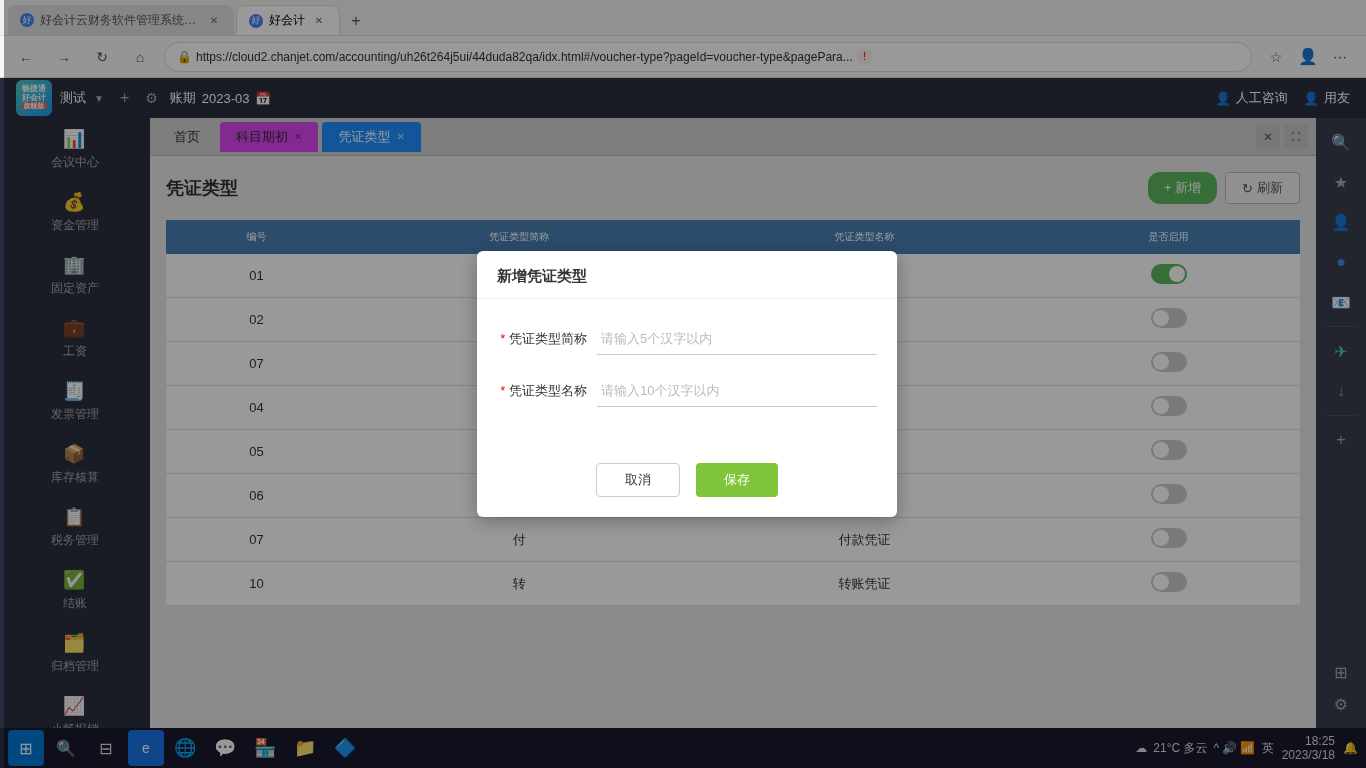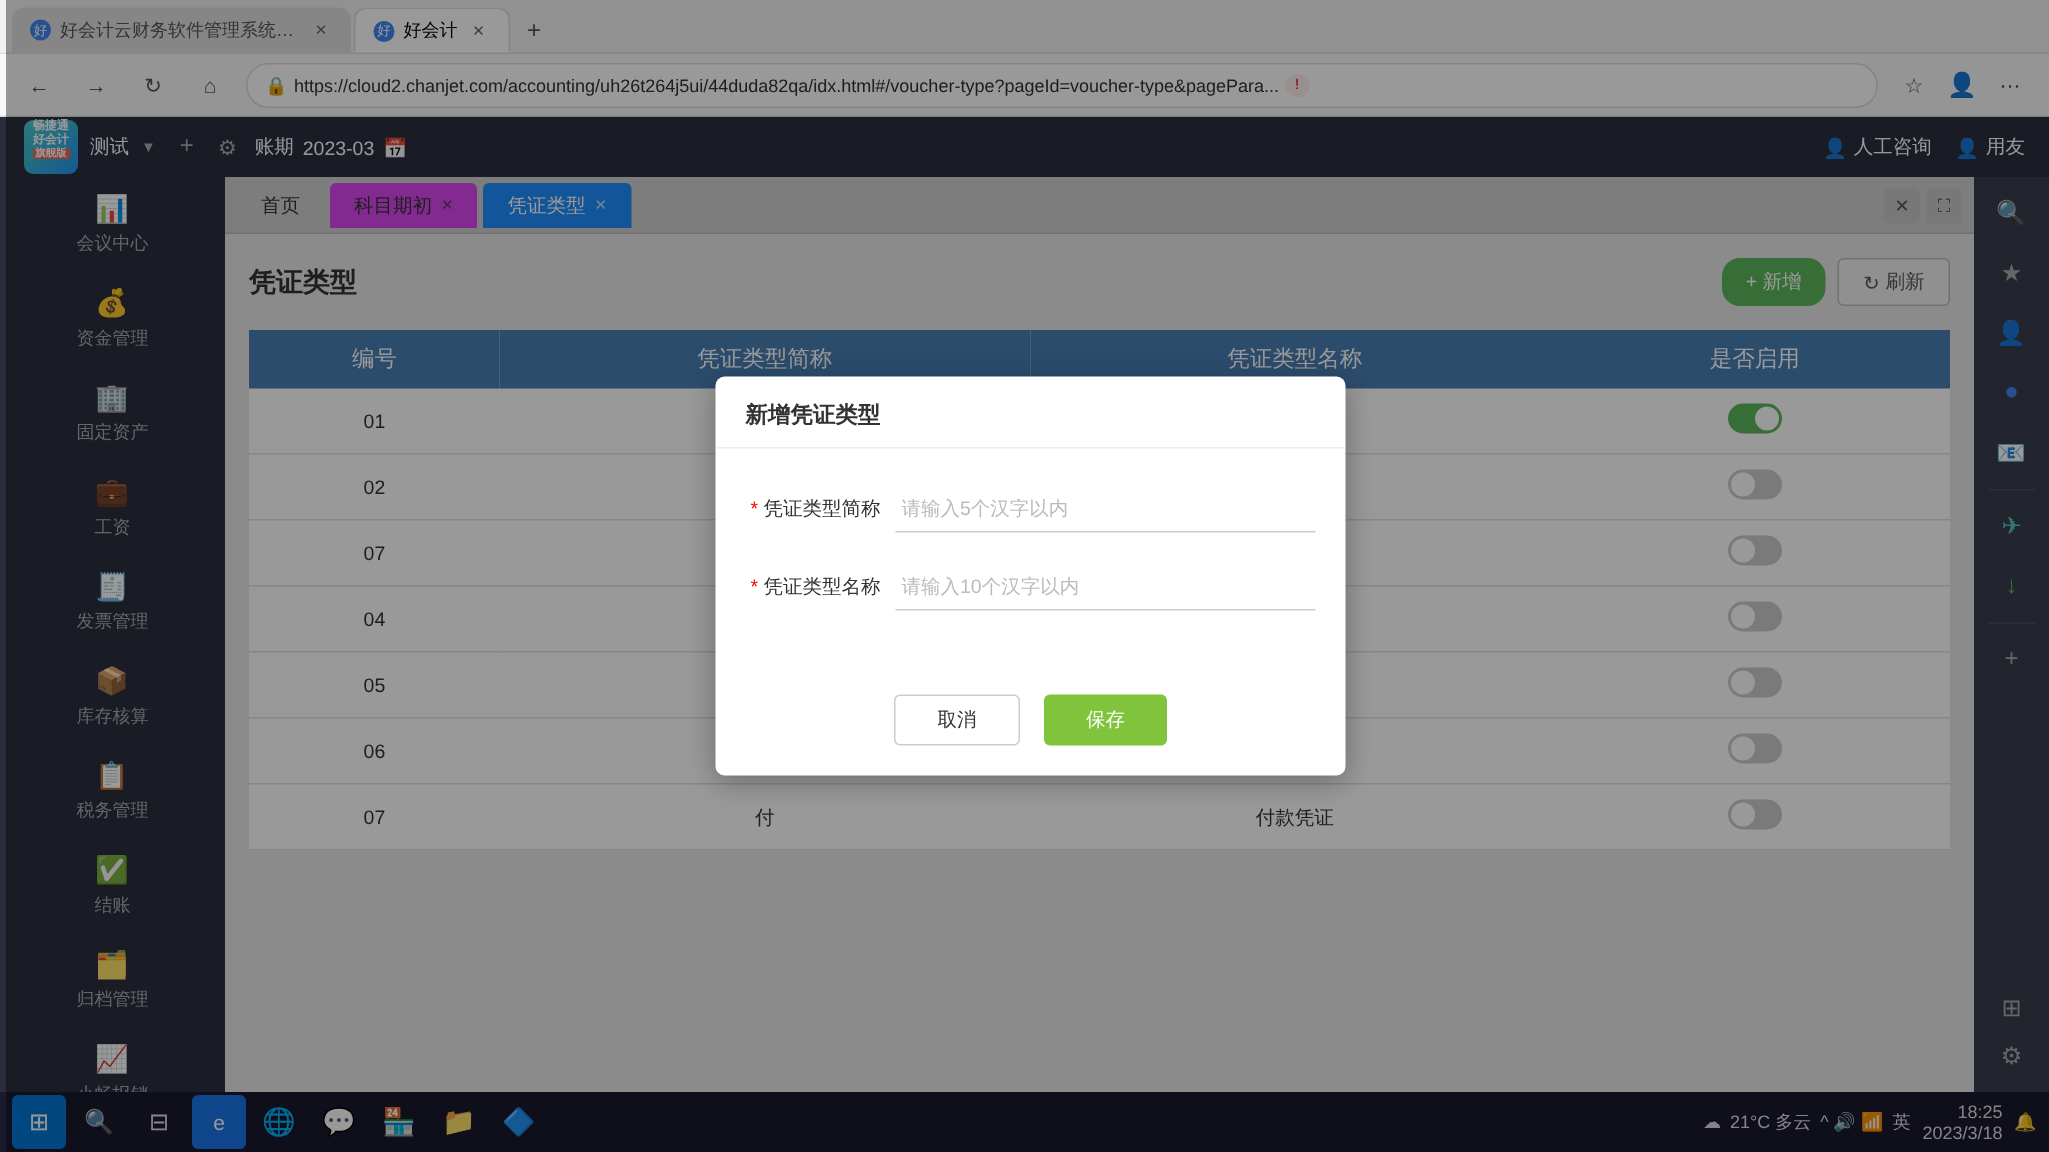--- a/index.html
+++ b/index.html
@@ -18,21 +18,21 @@
     .browser-toolbar { background: #f8f8f8; height: 42px; display: flex; align-items: center; padding: 0 12px; gap: 10px; border-bottom: 1px solid #ddd; }
     .nav-btn { width: 28px; height: 28px; display: flex; align-items: center; justify-content: center; border-radius: 50%; cursor: pointer; color: #555; font-size: 14px; }
     .address-bar { flex: 1; height: 30px; background: #fff; border: 1px solid #ddd; border-radius: 15px; display: flex; align-items: center; padding: 0 12px; font-size: 12px; color: #333; overflow: hidden; }
     .address-bar span { overflow: hidden; text-overflow: ellipsis; white-space: nowrap; }
     .toolbar-icons { display: flex; gap: 4px; }
     .toolbar-icon { width: 28px; height: 28px; display: flex; align-items: center; justify-content: center; border-radius: 50%; cursor: pointer; color: #555; font-size: 14px; }
 
     
     .app-header { background: #2a2d3e; height: 40px; display: flex; align-items: center; padding: 0 16px; gap: 12px; }
     .company-selector { display: flex; align-items: center; gap: 8px; }
-    .company-logo { width: 36px; height: 36px; background: linear-gradient(135deg, #4ecdc4, #2196F3); border-radius: 6px; display: flex; align-items: flex-start; justify-content: center; color: white; font-size: 10px; font-weight: bold; }
+    .company-logo { width: 36px; height: 36px; background: linear-gradient(135deg, #4ecdc4, #2196F3); border-radius: 6px; display: flex; align-items: center; justify-content: center; color: white; font-size: 10px; font-weight: bold; }
     .company-name { color: #fff; font-size: 13px; }
     .company-dropdown { color: #aaa; font-size: 10px; cursor: pointer; }
     .header-add { color: #aaa; font-size: 16px; cursor: pointer; padding: 0 4px; }
     .header-settings { color: #aaa; font-size: 14px; cursor: pointer; }
     .period-info { color: #fff; font-size: 13px; display: flex; align-items: center; gap: 6px; }
     .header-right { margin-left: auto; display: flex; align-items: center; gap: 16px; }
     .consult-btn { display: flex; align-items: center; gap: 4px; color: #fff; font-size: 13px; cursor: pointer; }
     .user-btn { display: flex; align-items: center; gap: 4px; color: #fff; font-size: 13px; cursor: pointer; }
 
     
@@ -59,21 +59,21 @@
     
     .page-header { display: flex; align-items: center; margin-bottom: 16px; }
     .page-title { font-size: 18px; color: #333; font-weight: bold; }
     .header-actions { margin-left: auto; display: flex; gap: 8px; }
     .btn-new { background: #5cb85c; color: white; border: none; padding: 6px 16px; border-radius: 12px; cursor: pointer; font-size: 13px; display: flex; align-items: center; gap: 4px; }
     .btn-refresh { background: transparent; color: #555; border: 1px solid #bbb; padding: 6px 16px; border-radius: 4px; cursor: pointer; font-size: 13px; display: flex; align-items: center; gap: 4px; background: #f0f0f0; }
 
     
     .voucher-table { width: 100%; border-collapse: collapse; background: #fff; }
     .voucher-table thead tr { background: #4a7fb5; color: #fff; }
-    .voucher-table thead th { padding: 10px 12px; text-align: center; font-size: 15px; font-weight: normal; }
+    .voucher-table thead th { padding: 10px 12px; text-align: center; font-size: 10px; font-weight: normal; }
     .voucher-table tbody tr { border-bottom: 1px solid #e0e0e0; }
     .voucher-table tbody td { padding: 10px 12px; text-align: center; font-size: 13px; color: #333; }
     .toggle-switch { width: 36px; height: 20px; border-radius: 10px; background: #ccc; position: relative; cursor: pointer; display: inline-block; }
     .toggle-switch.on { background: #5cb85c; }
     .toggle-switch::after { content: ''; position: absolute; width: 16px; height: 16px; background: white; border-radius: 50%; top: 2px; left: 2px; transition: left 0.2s; }
     .toggle-switch.on::after { left: 18px; }
 
     
     .right-panel { width: 50px; background: #3a3d4e; display: flex; flex-direction: column; align-items: center; padding: 8px 0; gap: 8px; flex-shrink: 0; }
     .right-panel-icon { width: 32px; height: 32px; display: flex; align-items: center; justify-content: center; border-radius: 4px; cursor: pointer; color: #aaa; font-size: 16px; }
@@ -293,20 +293,26 @@
               <td>收</td>
               <td>收款凭证</td>
               <td><div class="toggle-switch"></div></td>
             </tr>
             <tr>
               <td>07</td>
               <td>付</td>
               <td>付款凭证</td>
               <td><div class="toggle-switch"></div></td>
             </tr>
+            <tr>
+              <td>10</td>
+              <td>转</td>
+              <td>转账凭证</td>
+              <td><div class="toggle-switch"></div></td>
+            </tr>
           </tbody>
       </table>
     </div>
   </div>
 
   <div class="right-panel">
     <div class="right-panel-icon">🔍</div>
     <div class="right-panel-icon">★</div>
     <div class="right-panel-icon">👤</div>
     <div class="right-panel-icon" style="color:#4285f4;">●</div>

